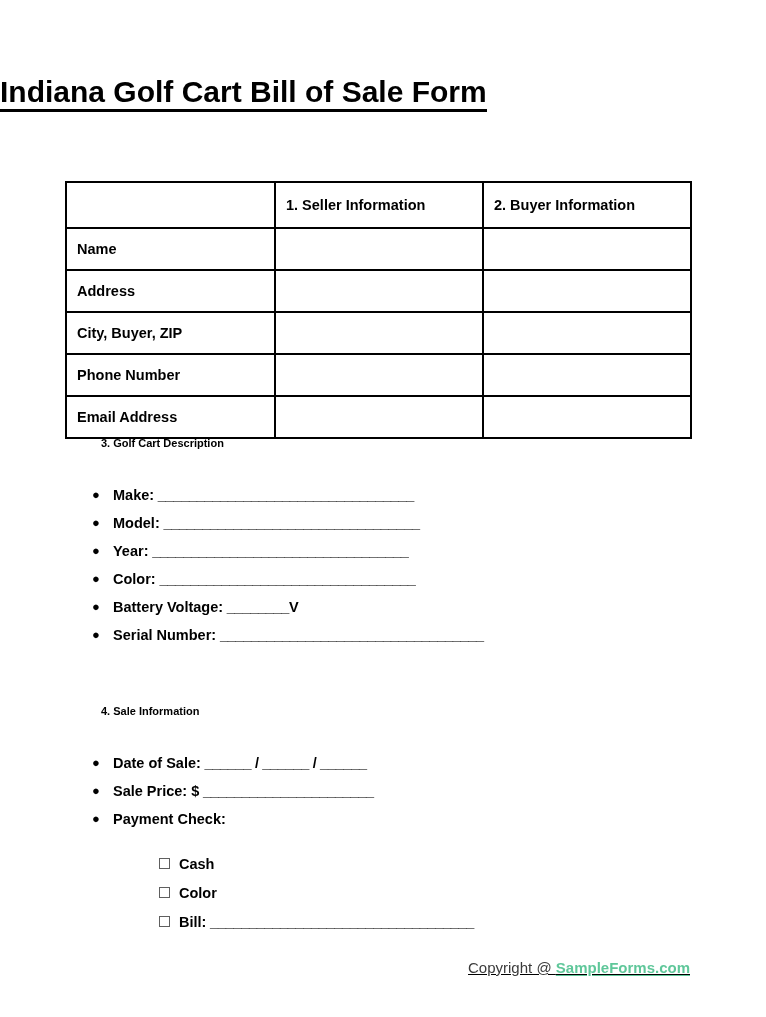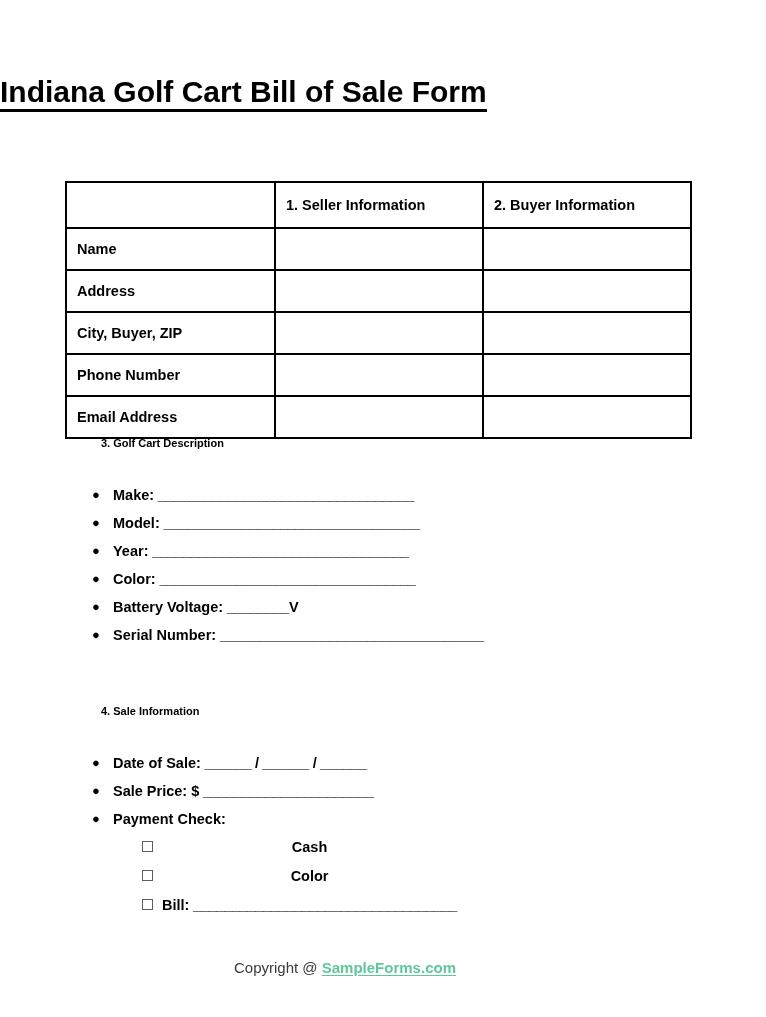--- a/index.html
+++ b/index.html
@@ -108,27 +108,26 @@
     font-size: 13px;
     text-align: left;
   }
   .fill-line {
     font-weight: bold;
     letter-spacing: -0.3px;
   }
 
   
   .checkbox-list {
-    margin: 0;
+    margin: 17px;
     padding: 0;
     list-style: none;
     position: absolute;
     left: 142px;
     top: 833px;
-    text-align: center;
   }
   .checkbox-list > li {
     position: relative;
     padding-left: 20px;
     font-size: 14.5px;
     font-weight: bold;
     line-height: 29px;
     white-space: nowrap;
     color: #000;
   }
@@ -142,23 +141,24 @@
     background: #fff;
     box-sizing: content-box;
   }
 
   
   .footer {
     position: absolute;
     left: 0;
     top: 957px;
     width: 690px;
-    text-align: center;
+    text-align: right;
     font-size: 15px;
     line-height: 22px;
+    text-decoration: underline;
   }
   .footer .copy-text {
     color: #3b3b3b;
     font-weight: normal;
   }
   .footer .brand {
     color: #5fc79a;
     font-weight: bold;
     text-decoration: underline;
     text-underline-offset: 2px;

